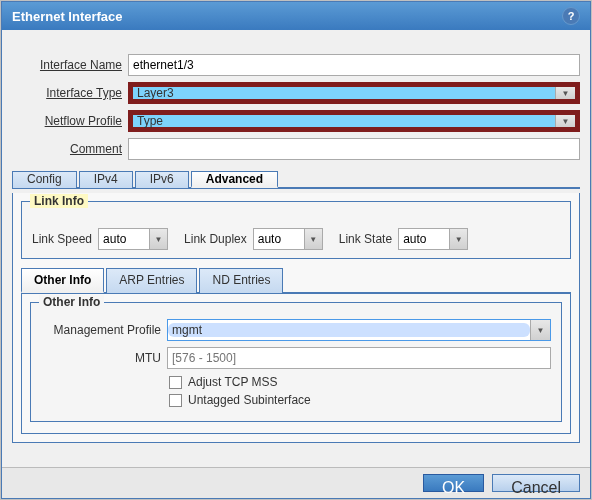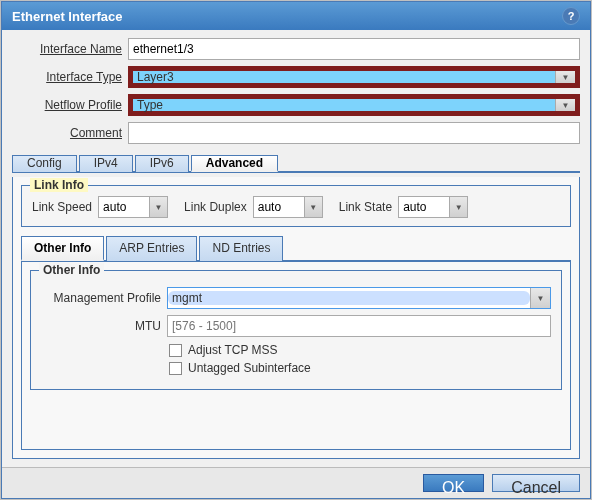--- a/index.html
+++ b/index.html
@@ -14,20 +14,21 @@
       overflow: hidden;
     }
 
     .dialog {
       width: 590px;
       height: 498px;
       background: #f0f0f0;
       border: 1px solid #4a7ab5;
       display: flex;
       flex-direction: column;
+      gap: 16px;
     }
 
     .dialog-title-bar {
       background: linear-gradient(to bottom, #5b9bd5, #3a7abf);
       color: white;
       padding: 5px 10px;
       display: flex;
       justify-content: space-between;
       align-items: center;
       height: 28px;
@@ -176,21 +177,21 @@
       left: 8px;
       background: #fef9c3;
       padding: 0 4px;
       font-weight: bold;
       color: #333;
     }
 
     .link-info-row {
       display: flex;
       gap: 16px;
-      margin-top: 4px;
+      margin-top: 20px;
     }
 
     .link-field {
       display: flex;
       align-items: center;
       gap: 6px;
     }
 
     .link-label {
       color: #333;

